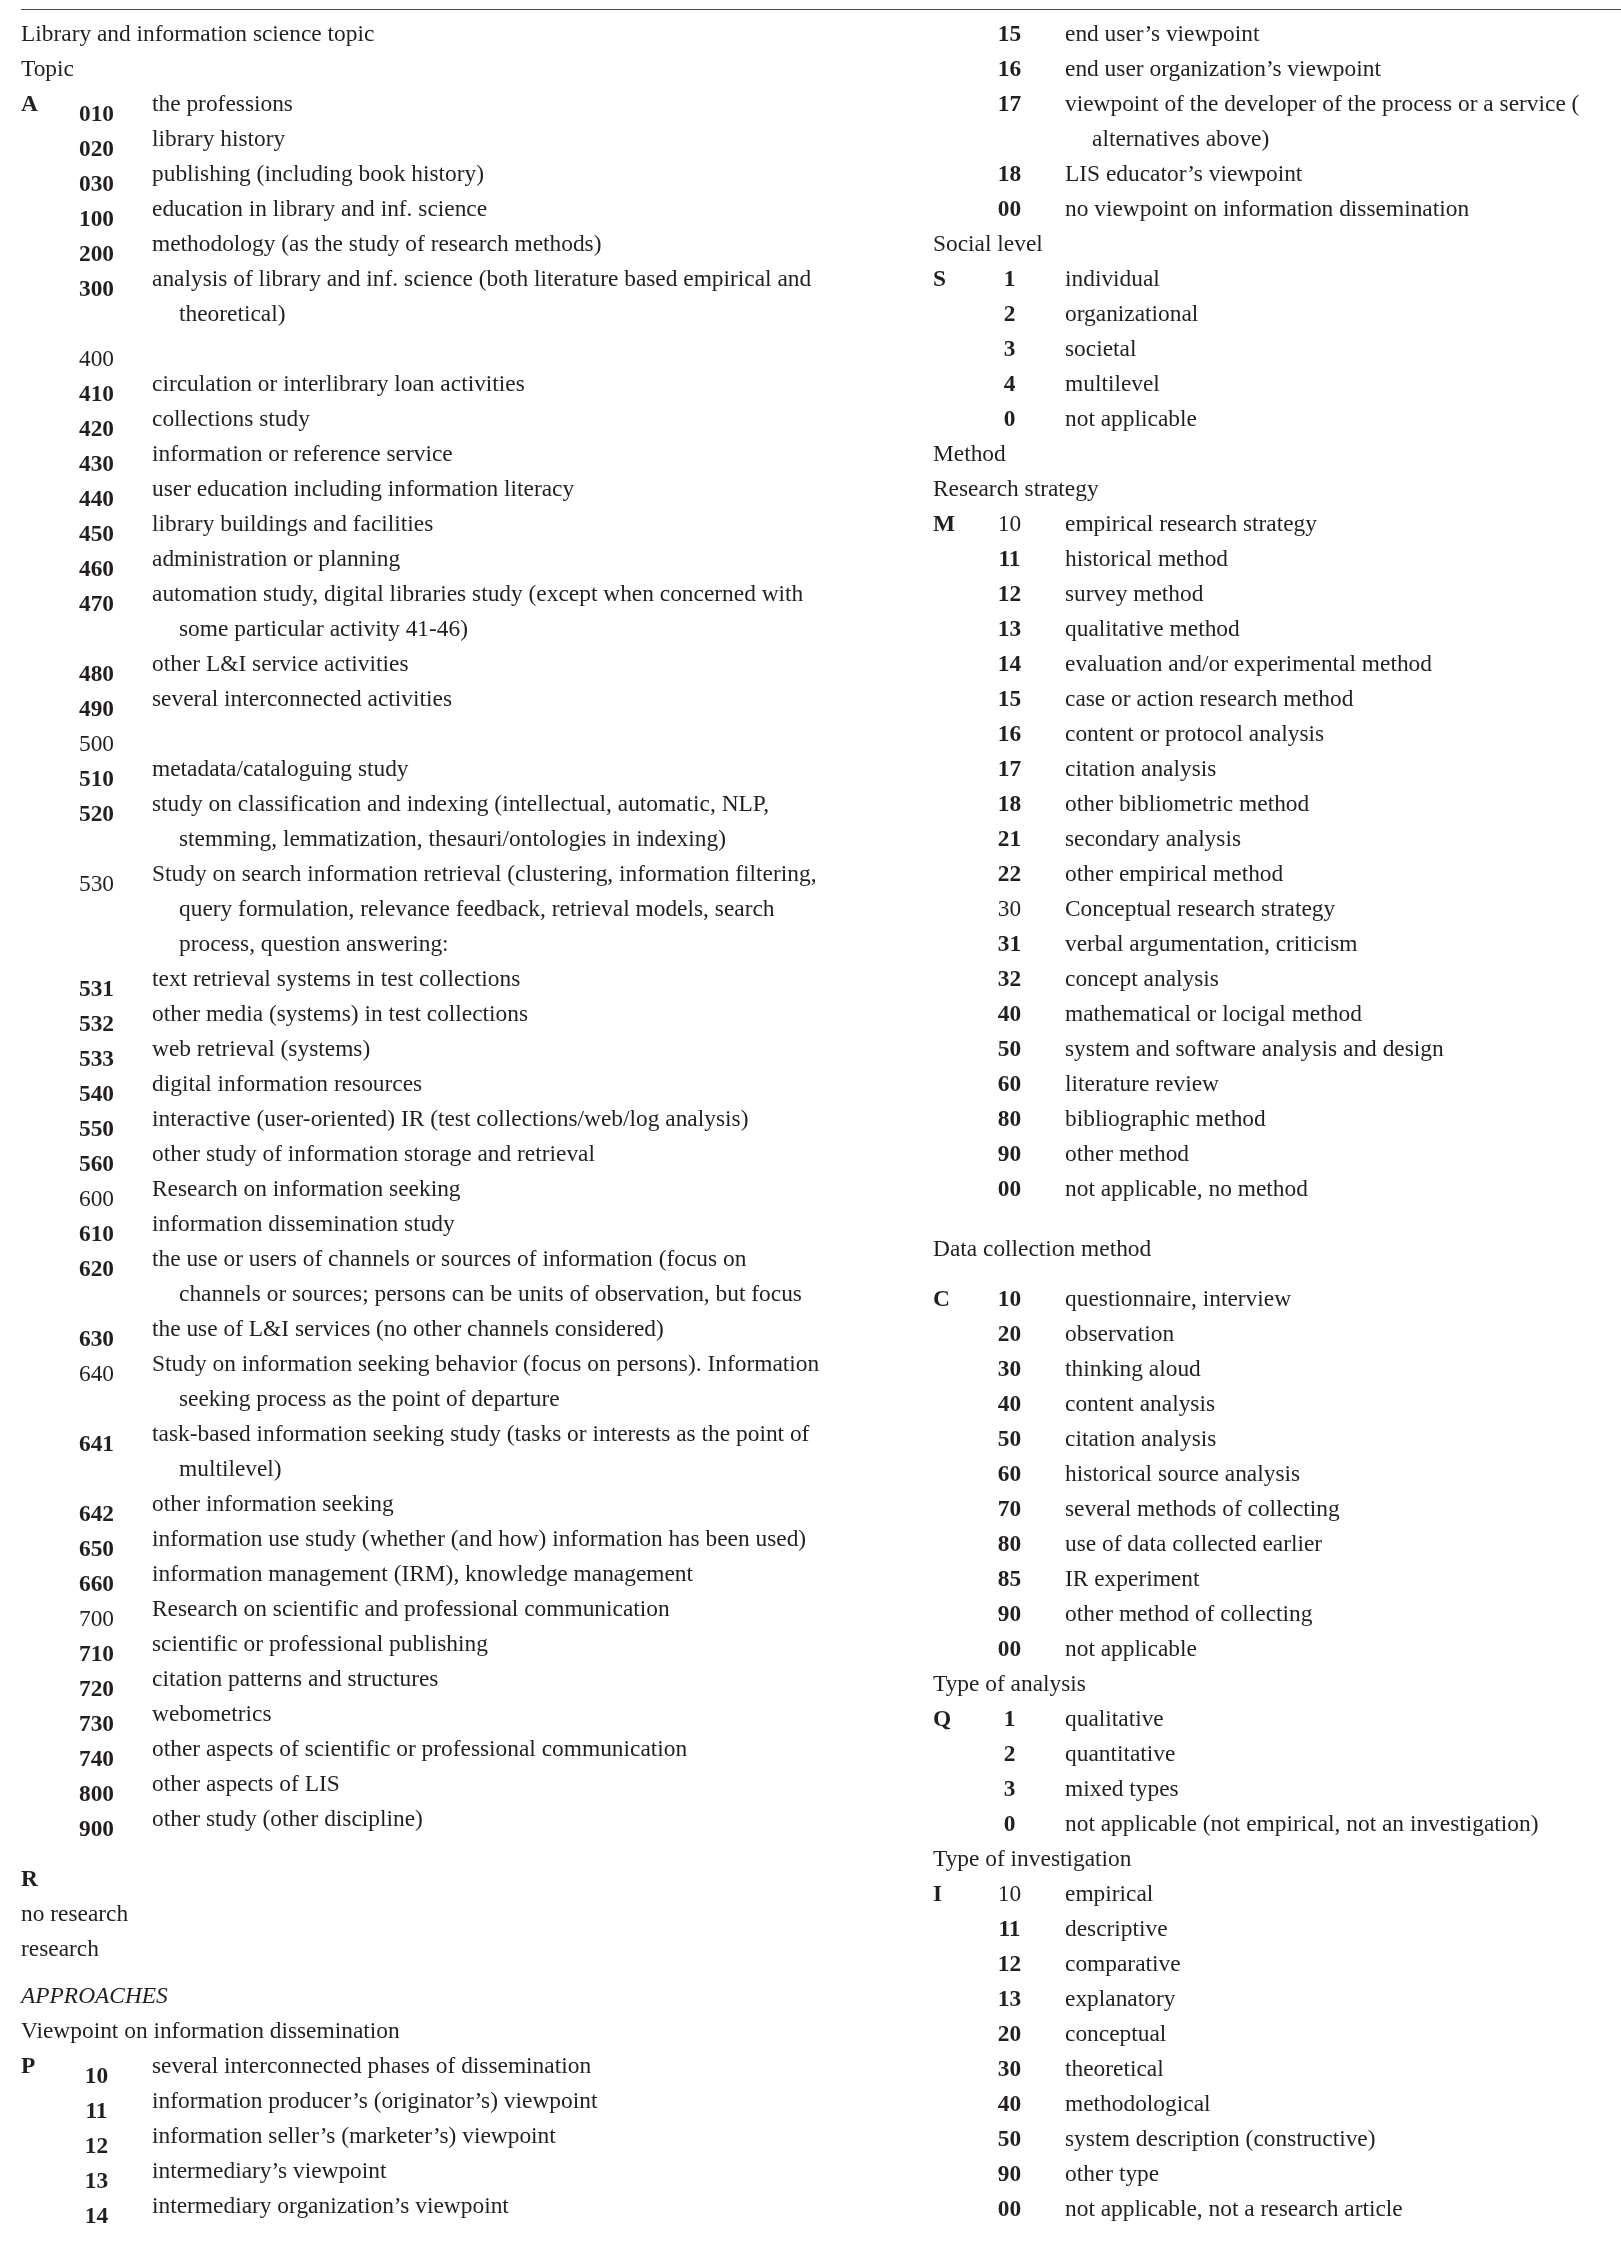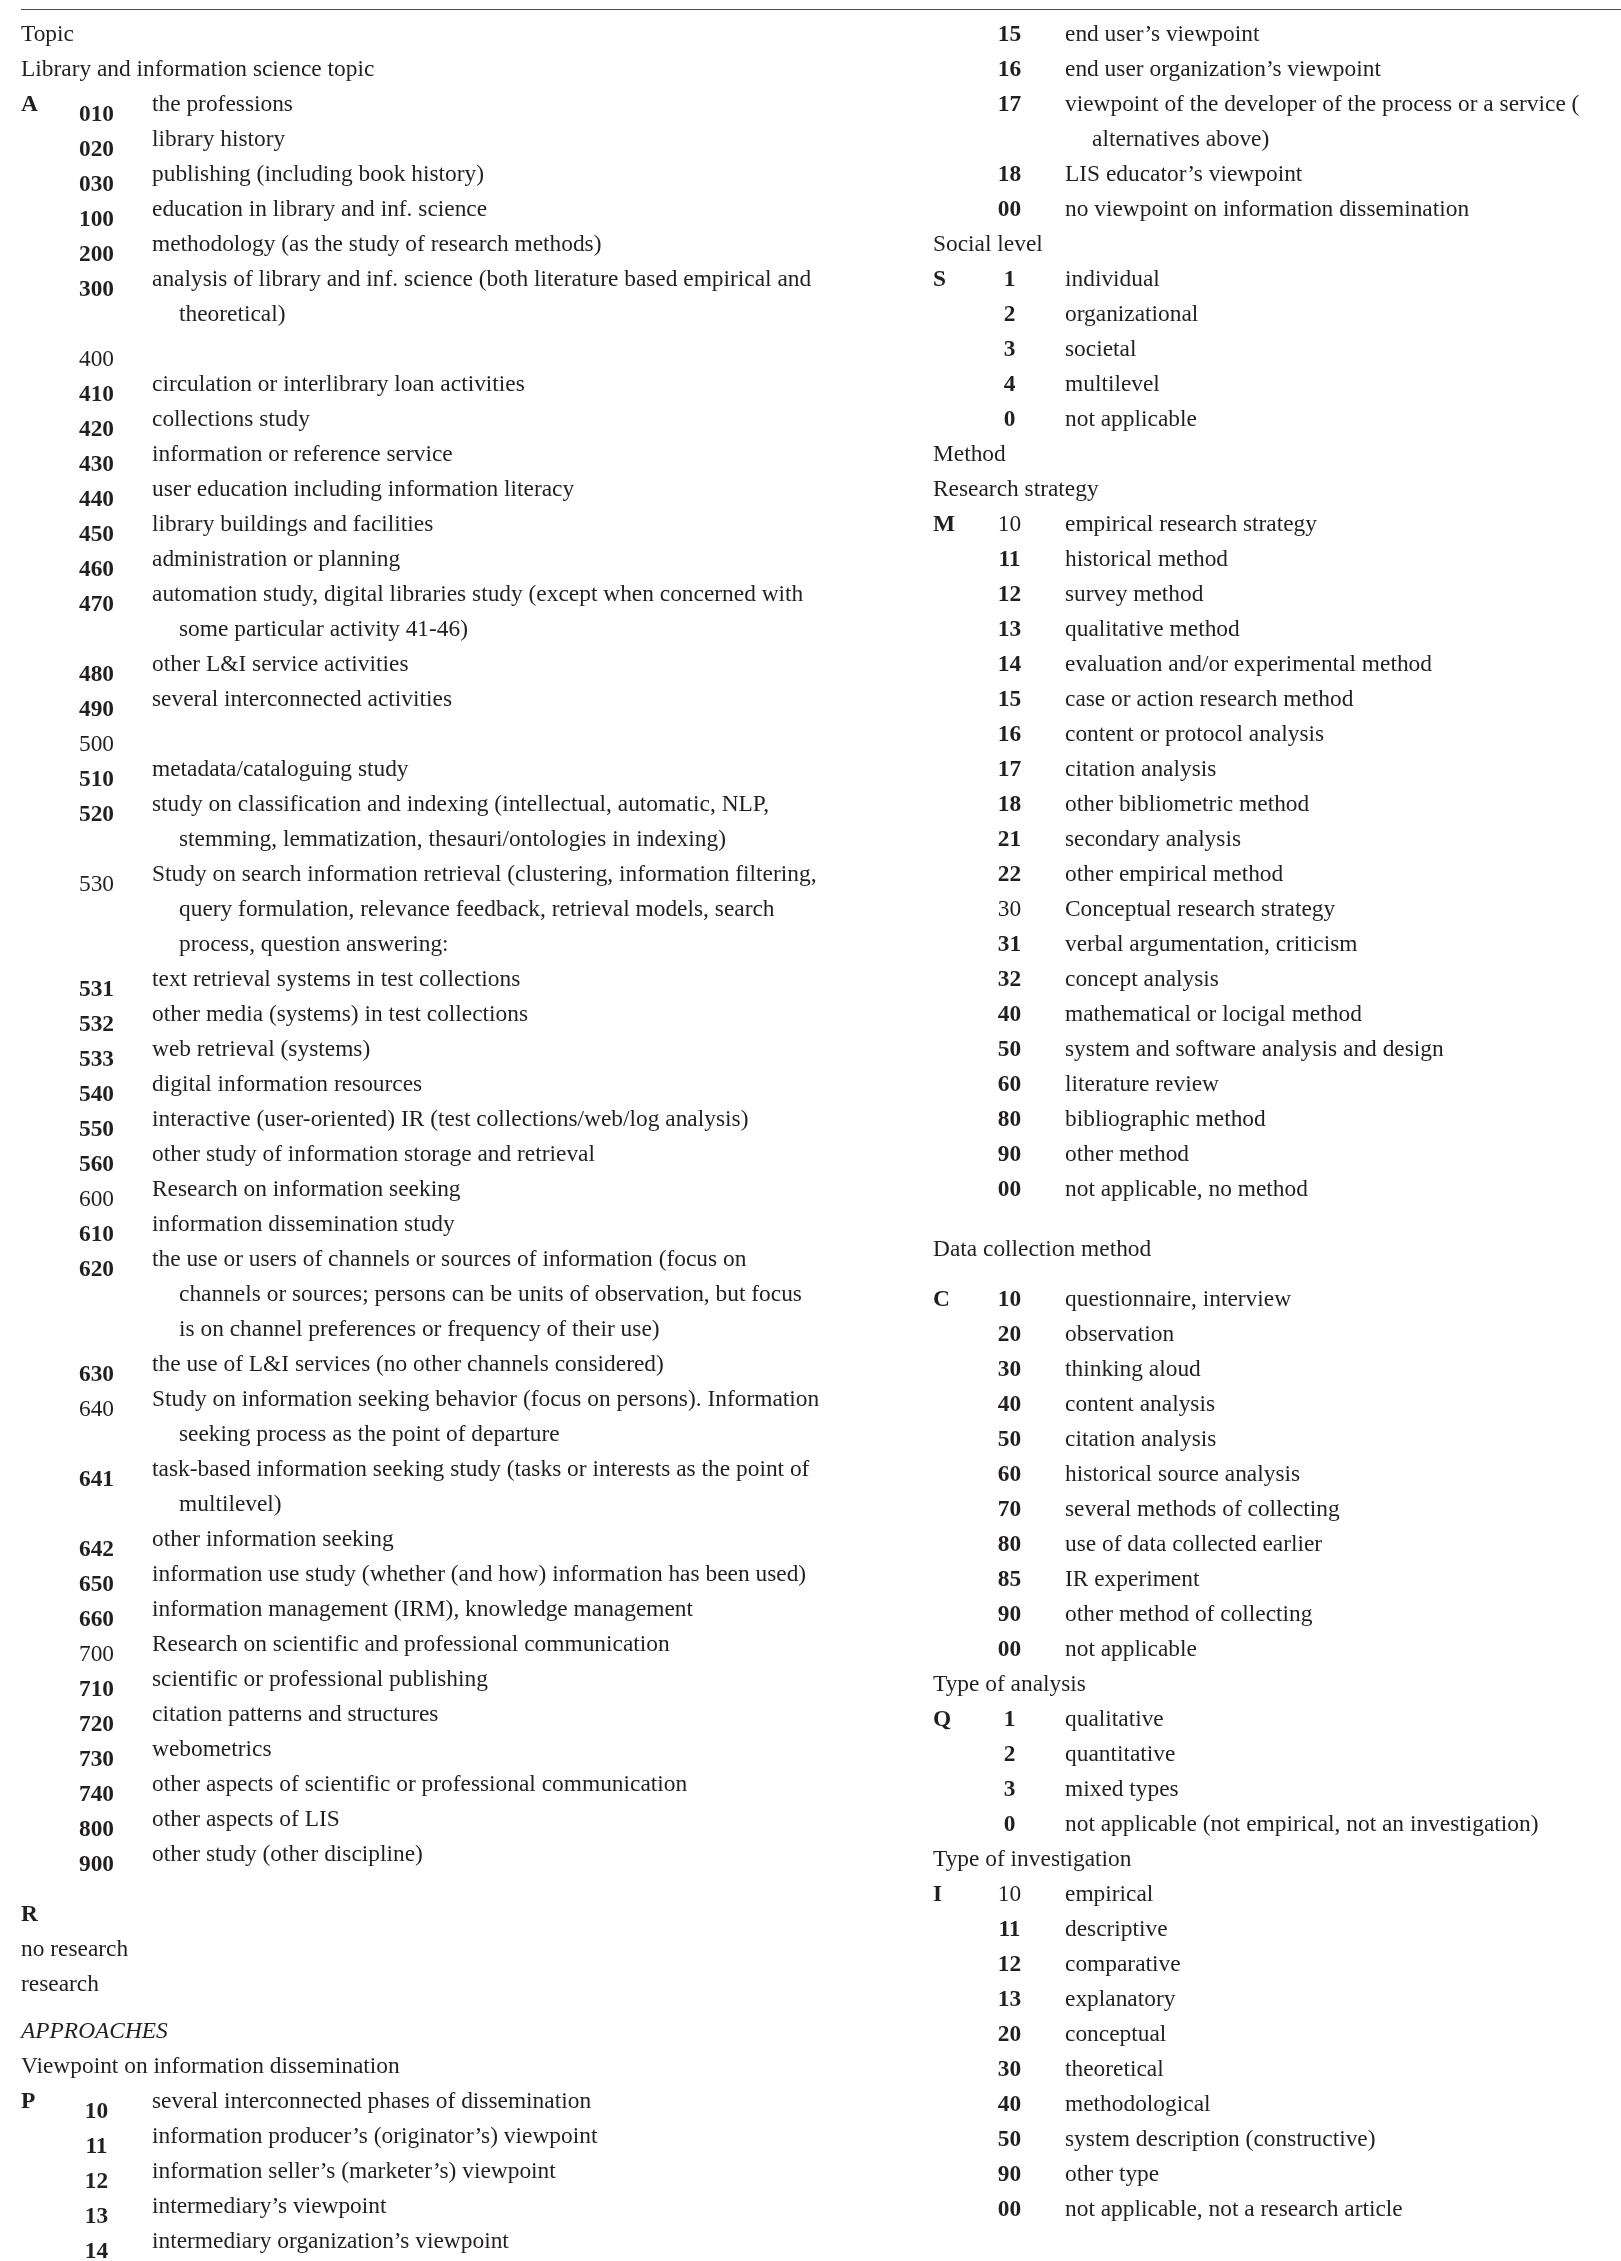--- a/index.html
+++ b/index.html
@@ -36,22 +36,22 @@
   .col-right .desc { left: 132px; }
   .col-left .contline { position: absolute; top: 0; left: 158px; }
   .col-right .contline { position: absolute; top: 0; left: 159px; }
 </style>
 </head>
 <body>
 
 <div class="top-rule"></div>
 
 <div class="col col-left" id="col-left">
+  <div class="row heading">Library and information science topic</div>
   <div class="row heading">Topic</div>
-  <div class="row heading">Library and information science topic</div>
   <div id="list-topic">
       <div class="row">
         <span class="letter">A</span>
         <span class="code bold">010</span>
         <span class="desc">the professions</span>
       </div>
       <div class="row">
         <span class="code bold">020</span>
         <span class="desc">library history</span>
       </div>
@@ -171,23 +171,20 @@
       <div class="row">
         <span class="code bold">610</span>
         <span class="desc">information dissemination study</span>
       </div>
       <div class="row">
         <span class="code bold">620</span>
         <span class="desc">the use or users of channels or sources of information (focus on</span>
       </div>
       <div class="row">
         <span class="contline">channels or sources; persons can be units of observation, but focus</span>
-      </div>
-      <div class="row">
-        <span class="contline">is on channel preferences or frequency of their use)</span>
       </div>
       <div class="row">
         <span class="code bold">630</span>
         <span class="desc">the use of L&amp;I services (no other channels considered)</span>
       </div>
       <div class="row">
         <span class="code">640</span>
         <span class="desc">Study on information seeking behavior (focus on persons). Information</span>
       </div>
       <div class="row">

